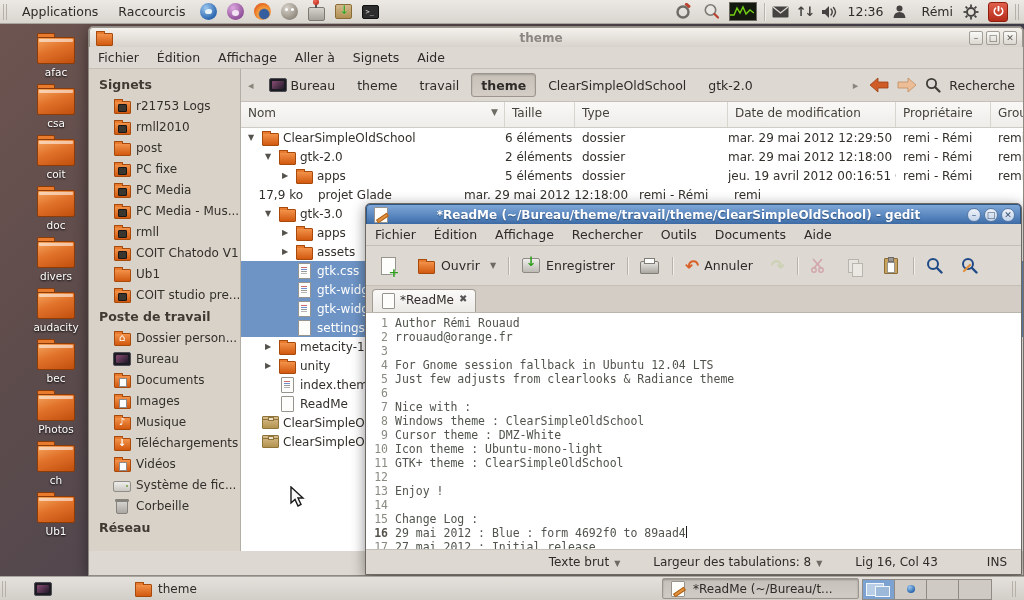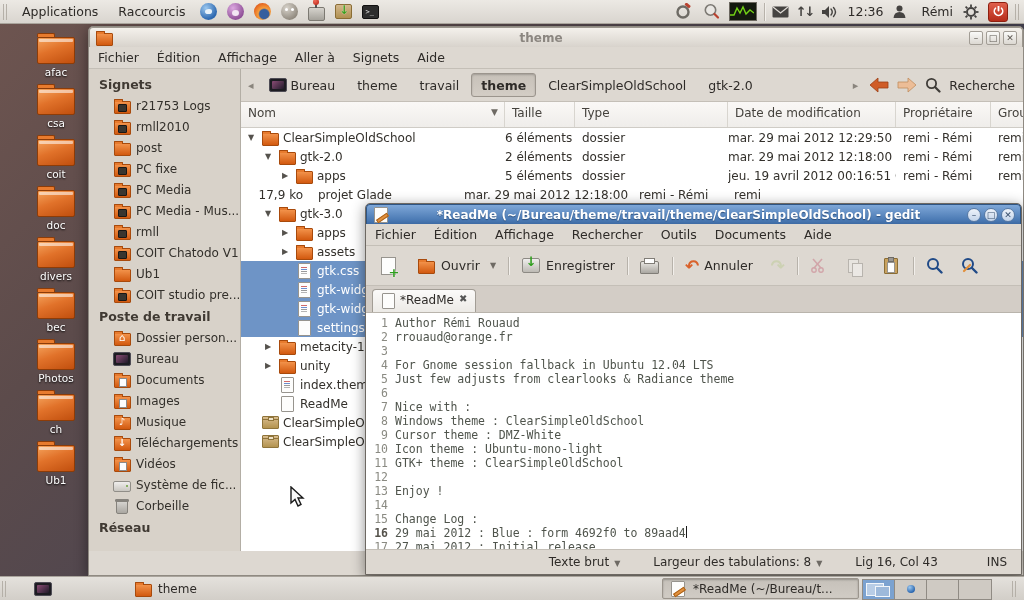--- a/index.html
+++ b/index.html
@@ -174,20 +174,24 @@
       <div class="dicon">
         <i class="fob"></i>
         <div class="dlabel">doc</div>
       </div>
       <div class="dicon">
         <i class="fob"></i>
         <div class="dlabel">divers</div>
       </div>
       <div class="dicon">
         <i class="fob"></i>
+        <div class="dlabel">audacity</div>
+      </div>
+      <div class="dicon">
+        <i class="fob"></i>
         <div class="dlabel">bec</div>
       </div>
       <div class="dicon">
         <i class="fob"></i>
         <div class="dlabel">Photos</div>
       </div>
       <div class="dicon">
         <i class="fob"></i>
         <div class="dlabel">ch</div>
       </div>

